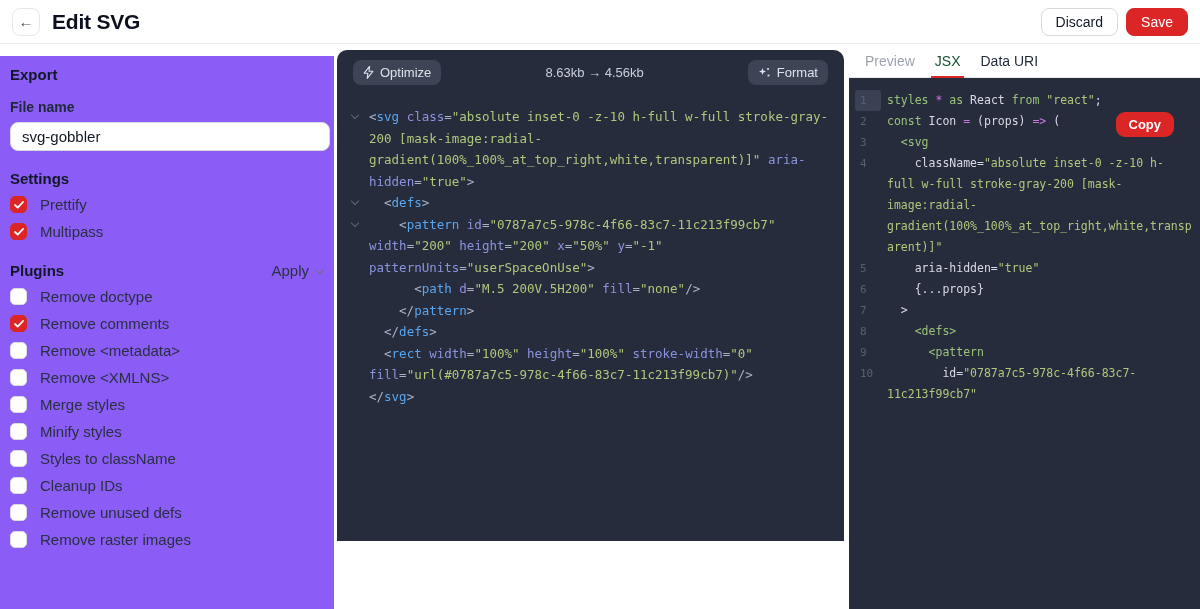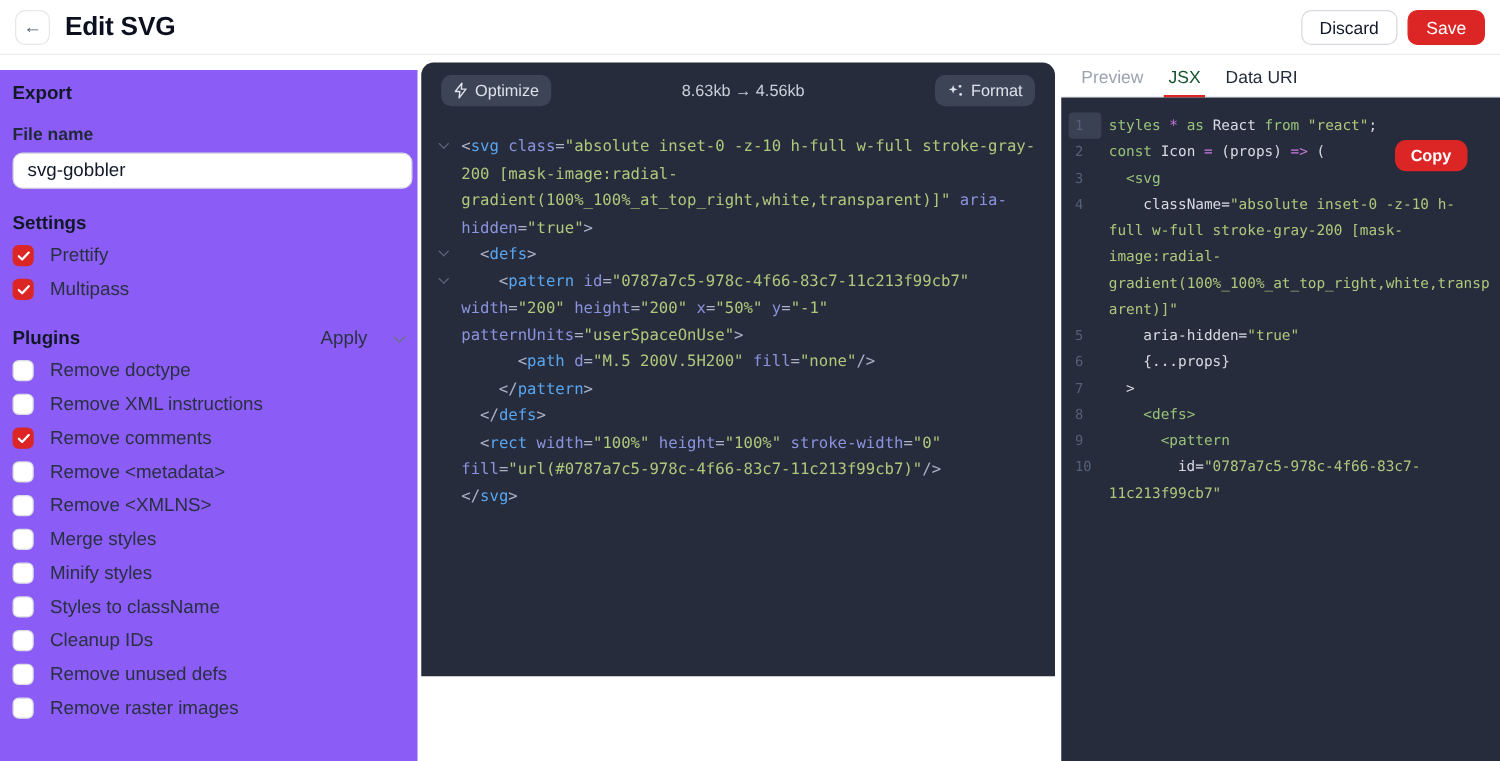--- a/index.html
+++ b/index.html
@@ -23,21 +23,21 @@
   .sidebar { position:absolute; left:0; top:56px; width:334px; height:565px; background:#8b5cf6;
              padding:10px 11px 0 10px; overflow:hidden; }
   .side-heading { font-size:15px; font-weight:700; color:#111827; }
   .field-label { font-size:14px; font-weight:600; color:#1f2937; margin-top:16px; }
   .filename-input { margin-top:7px; width:320px; height:29px; border:1px solid #d6d9de; border-radius:8px;
                     padding:0 11px; font-size:15px; color:#111827; background:#fff; outline:none;
                     font-family:"Liberation Sans", sans-serif; }
   .section-head-row { display:flex; align-items:center; justify-content:space-between; width:313px; }
   .mt-settings { margin-top:19px; }
   .mt-plugins { margin-top:17px; }
-  .apply-btn { display:flex; align-items:center; gap:22px; font-size:15px; color:#2a3245; cursor:pointer; }
+  .apply-btn { display:flex; align-items:center; gap:7px; font-size:15px; color:#2a3245; cursor:pointer; }
   .chev-down { width:7px; height:7px; border-right:1.7px solid #6b7280; border-bottom:1.7px solid #6b7280;
                transform:rotate(45deg); margin-top:-3px; }
   .check-list { margin-top:4px; }
   .check-row { display:flex; align-items:center; height:27px; cursor:pointer; }
   .checkbox { width:17px; height:17px; border-radius:5px; border:1.5px solid #d9dce1; background:#fff;
               display:flex; align-items:center; justify-content:center; flex:0 0 auto; }
   .checkbox.checked { background:#dc2626; border-color:#dc2626; }
   .checkbox svg { display:block; }
   .check-label { font-size:15px; color:#283042; margin-left:13px; white-space:nowrap; }
 
@@ -131,24 +131,20 @@
       <div class="side-heading">Plugins</div>
       <div class="apply-btn">
         <span>Apply</span>
         <span class="chev-down"></span>
       </div>
     </div>
     <div class="check-list" id="plugins-list">
         <div class="check-row">
           <span class="checkbox"></span>
           <span class="check-label">Remove doctype</span>
-        </div>
-        <div class="check-row">
-          <span class="checkbox"></span>
-          <span class="check-label">Remove XML instructions</span>
         </div>
         <div class="check-row">
           <span class="checkbox checked">
             <svg width="10" height="8" viewBox="0 0 10 8">
               <path d="M1 4 L3.7 6.6 L9 1" fill="none" stroke="#fff" stroke-width="1.8" stroke-linecap="round" stroke-linejoin="round"></path>
             </svg>
           </span>
           <span class="check-label">Remove comments</span>
         </div>
         <div class="check-row">

